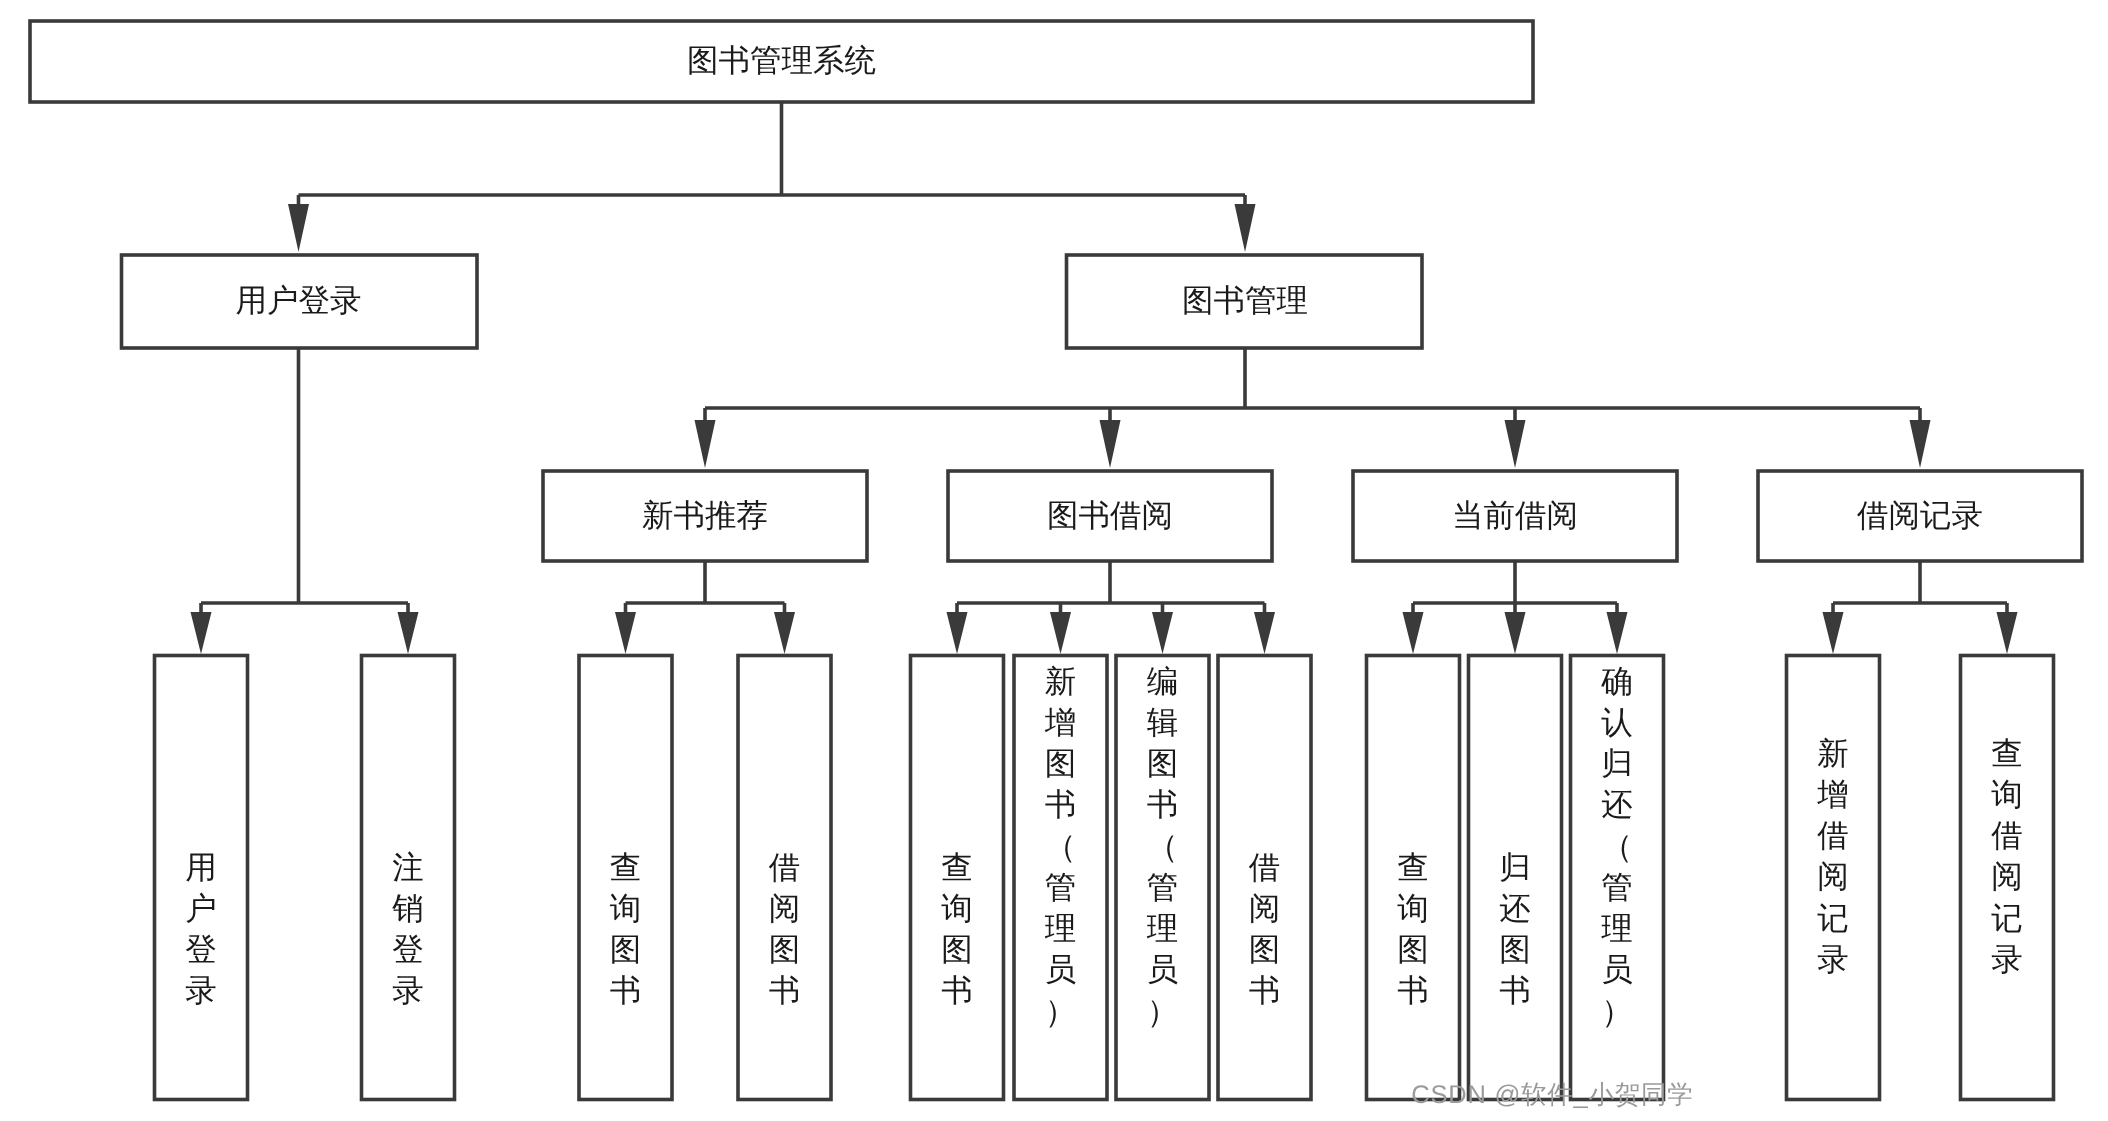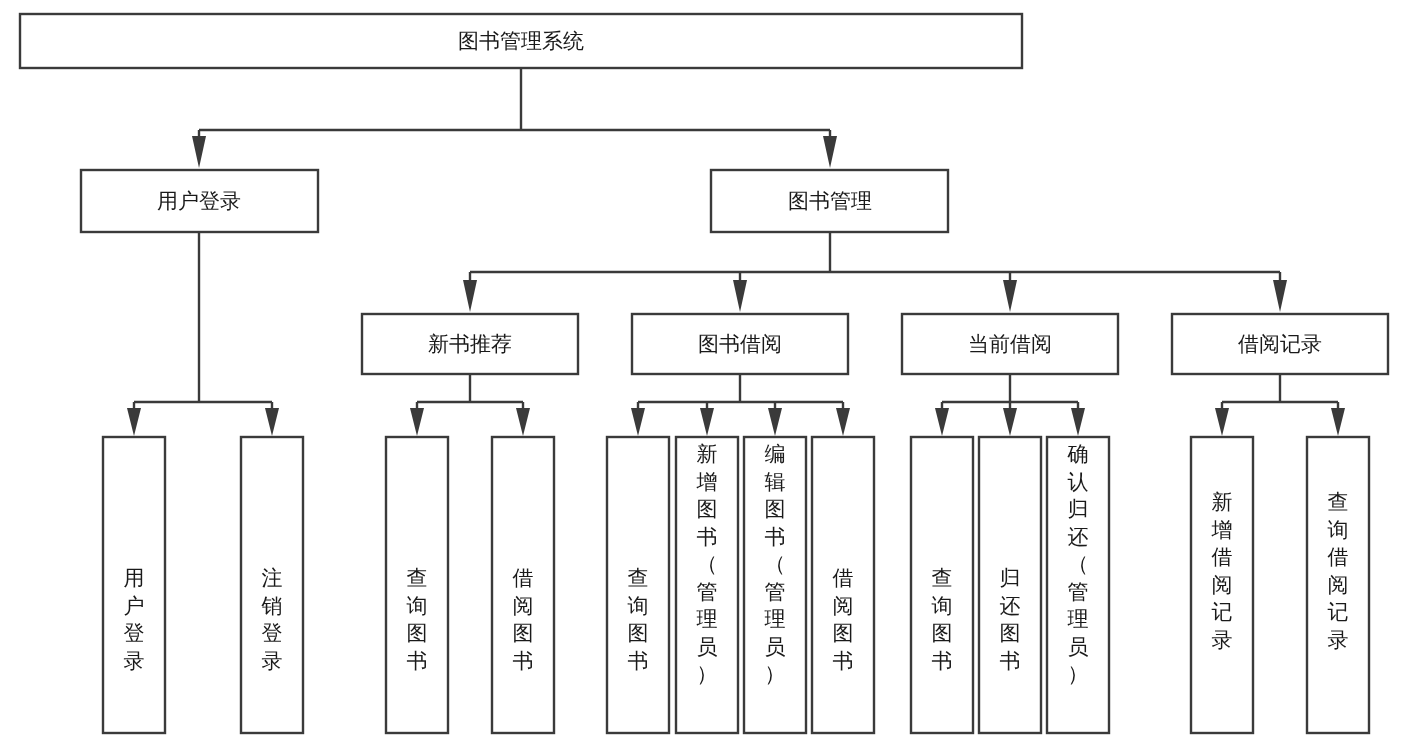--- a/index.html
+++ b/index.html
@@ -239,14 +239,15 @@
       <text class="node-label-v vtext" x="1222" y="509"><tspan x="1222" y="509" text-anchor="middle">新</tspan><tspan x="1222" y="536.5" text-anchor="middle">增</tspan><tspan x="1222" y="564" text-anchor="middle">借</tspan><tspan x="1222" y="591.5" text-anchor="middle">阅</tspan><tspan x="1222" y="619" text-anchor="middle">记</tspan><tspan x="1222" y="646.5" text-anchor="middle">录</tspan></text>
     </g>
 
     <g>
       <rect class="node-box" x="1307" y="437" width="62" height="296"></rect>
       <text class="node-label-v vtext" x="1338" y="509"><tspan x="1338" y="509" text-anchor="middle">查</tspan><tspan x="1338" y="536.5" text-anchor="middle">询</tspan><tspan x="1338" y="564" text-anchor="middle">借</tspan><tspan x="1338" y="591.5" text-anchor="middle">阅</tspan><tspan x="1338" y="619" text-anchor="middle">记</tspan><tspan x="1338" y="646.5" text-anchor="middle">录</tspan></text>
     </g>
 
   </svg>
 
+  <div class="watermark">CSDN @软件_小贺同学</div>
 
 </div>
 
 </body></html>

